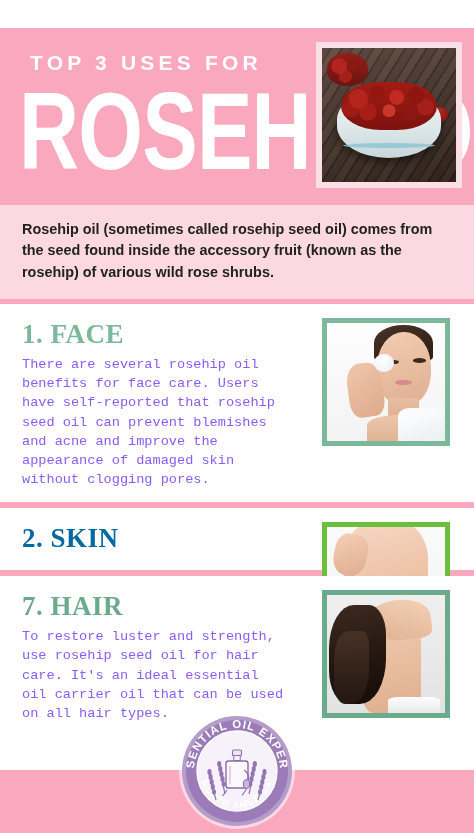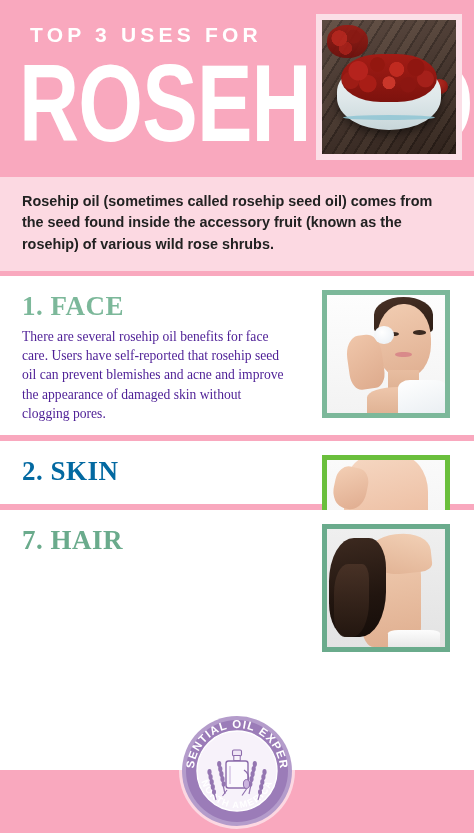--- a/index.html
+++ b/index.html
@@ -21,20 +21,21 @@
     overflow:hidden;
   }
 
   
   .header {
     position:relative;
     width:474px;
     height:172px;
     background:#f9a8be;
     overflow:hidden;
+    margin-top:28px;
   }
 
   .header-kicker {
     position:absolute;
     left:30px;
     top:24px;
     color:#ffffff;
     font-family:"Liberation Sans", sans-serif;
     font-weight:bold;
     font-size:21px;
@@ -185,24 +186,24 @@
   }
   .section-heading {
     font-family:"Liberation Serif", serif;
     font-weight:bold;
     font-size:27px;
     line-height:1.1;
     letter-spacing:0.5px;
     margin-bottom:5px;
   }
   .section-text {
-    font-family:Liberation Serif, serif;
+    font-family:Liberation Mono, monospace;
     font-size:13.6px;
     line-height:1.42;
-    color:#4c1d95;
+    color:#8b5cf6;
   }
 
   .section-photo-frame {
     position:absolute;
     right:24px;
     top:14px;
     width:128px;
     height:128px;
     padding:5px;
     background:#ffffff;
@@ -454,20 +455,21 @@
         <div class="skin-towel"></div>
       </div>
     </div>
   </div>
 
   <div class="divider"></div>
 
   <div class="section">
     <div class="section-body">
       <div class="section-heading" style="color:#6aab8c">7. HAIR</div>
+      <div class="section-text">To restore luster and strength, use rosehip seed oil for hair care. It's an ideal essential oil carrier oil that can be used on all hair types.</div>
     </div>
     <div class="section-photo-frame" style="background:#6aab8c">
       <div class="section-photo ph-hair">
         <div class="hair-body"></div>
         <div class="hair-arm"></div>
         <div class="hair-mass"></div>
         <div class="hair-strand"></div>
         <div class="hair-towel"></div>
       </div>
     </div>

